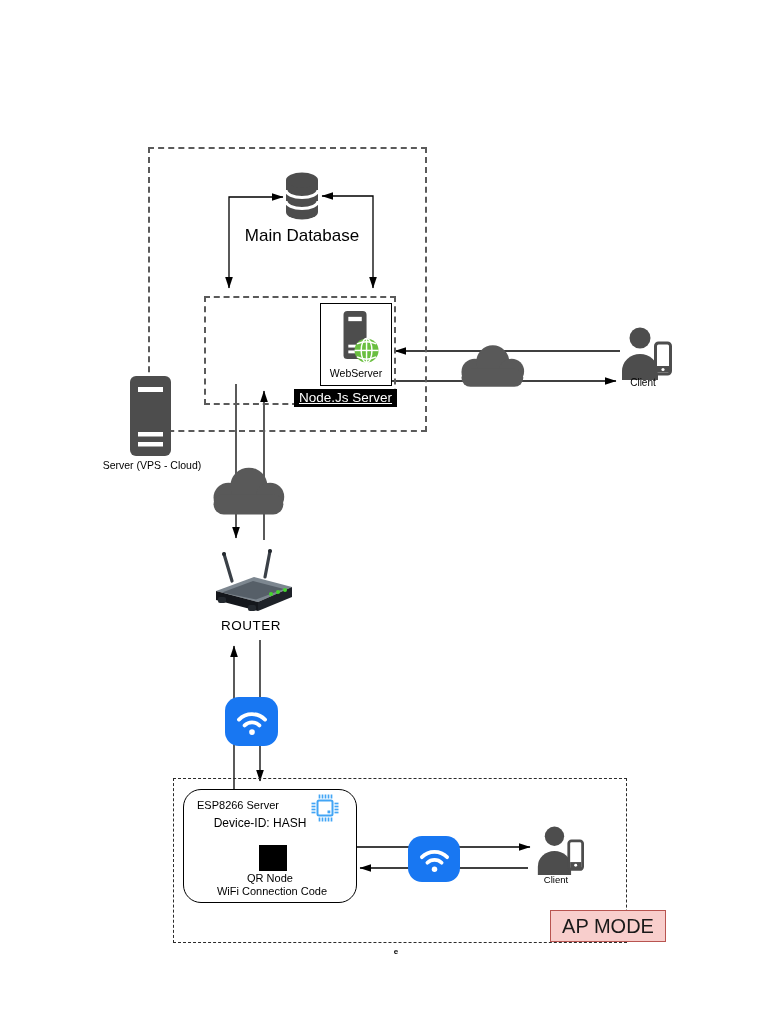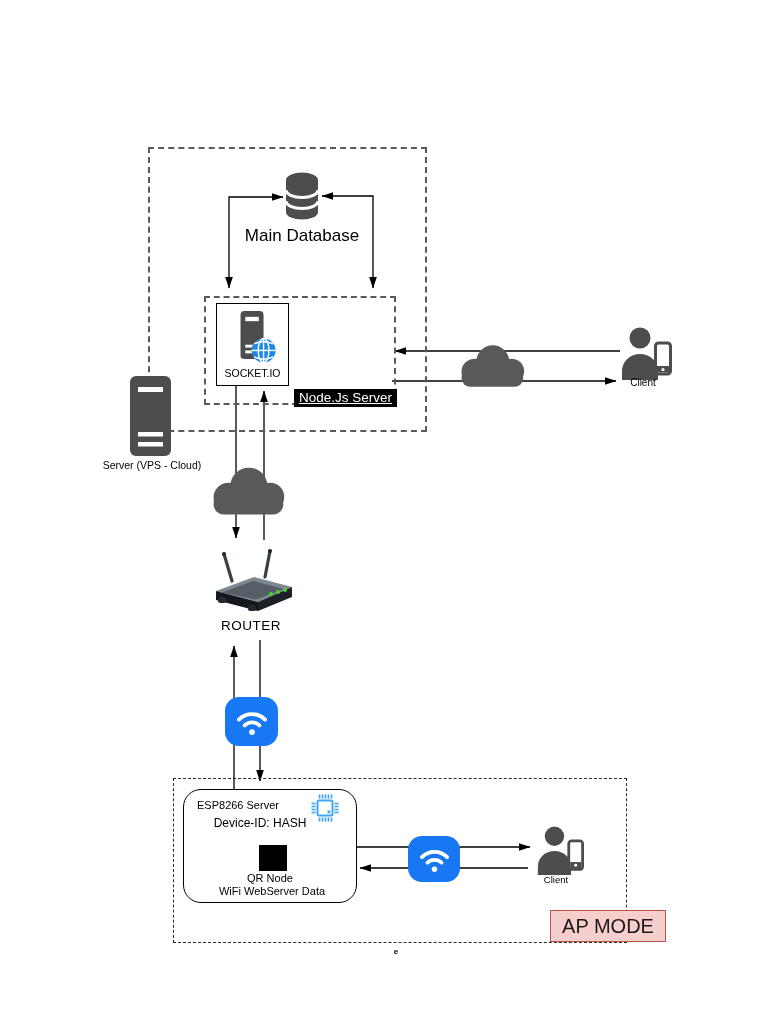--- a/index.html
+++ b/index.html
@@ -73,38 +73,38 @@
   <svg class="abs" style="left:283px;top:171px;" width="38" height="50" viewBox="0 0 38 50">
     <path d="M3 9 V41 A16 7.6 0 0 0 35 41 V9 Z" fill="var(--icon-gray,#4d4d4d)"></path>
     <ellipse cx="19" cy="9" rx="16" ry="7.6" fill="var(--icon-gray,#4d4d4d)"></ellipse>
     <path d="M3 19 a16 7.6 0 0 0 32 0" stroke="#fff" stroke-width="3" fill="none"></path>
     <path d="M3 30 a16 7.6 0 0 0 32 0" stroke="#fff" stroke-width="3" fill="none"></path>
   </svg>
   <div class="lbl" style="left:222px;top:226px;width:160px;font-size:17px;">Main Database</div>
 
   <div class="dash-box" style="left:204px;top:296px;width:188px;height:105px;"></div>
 
-  <div class="node-box" style="left:216px;top:303px;">
+
+  <div class="node-box" style="left:320px;top:303px;width:70px;">
     <svg width="48" height="56" viewBox="0 0 50 58">
       <rect x="12" y="2" width="24" height="50" rx="4" fill="var(--icon-gray,#4d4d4d)"></rect>
       <rect x="17" y="8" width="14" height="4.5" fill="#fff"></rect>
       <rect x="17" y="37" width="14" height="3" fill="#fff"></rect>
       <rect x="17" y="43" width="14" height="3" fill="#fff"></rect>
-      <circle cx="36" cy="43" r="12.5" fill="var(--socket-globe-blue,#1e88e5)"></circle>
+      <circle cx="36" cy="43" r="12.5" fill="var(--webserver-globe-green,#6abf40)"></circle>
       <g stroke="#fff" stroke-width="1.5" fill="none">
         <path d="M23.5 43 H48.5"></path>
         <path d="M36 30.5 V55.5"></path>
         <ellipse cx="36" cy="43" rx="5.6" ry="12.5"></ellipse>
         <path d="M26 36.2 Q36 31.6 46 36.2"></path>
         <path d="M26 49.8 Q36 54.4 46 49.8"></path>
       </g>
     </svg>
-    <div class="node-label">SOCKET.IO</div>
+    <div class="node-label">WebServer</div>
   </div>
-
 
   <div class="nodejs-tag">Node.Js Server</div>
 
   <svg class="abs" style="left:128px;top:375px;" width="45" height="83" viewBox="0 0 45 83">
     <rect x="2" y="1" width="41" height="80" rx="6" fill="var(--icon-gray,#4d4d4d)"></rect>
     <rect x="10" y="12" width="25" height="5" fill="#fff"></rect>
     <rect x="10" y="57" width="25" height="4.5" fill="#fff"></rect>
     <rect x="10" y="67" width="25" height="4.5" fill="#fff"></rect>
   </svg>
   <div class="lbl" style="left:96px;top:459px;width:112px;font-size:10.5px;">Server (VPS - Cloud)</div>
@@ -185,21 +185,21 @@
       <line x1="24.5" y1="10.5" x2="28.5" y2="10.5"></line>
         <line x1="24.5" y1="13.5" x2="28.5" y2="13.5"></line>
       <line x1="24.5" y1="16.5" x2="28.5" y2="16.5"></line>
         <line x1="24.5" y1="19.5" x2="28.5" y2="19.5"></line>
     </g>
     <rect x="17.5" y="17.5" width="2.8" height="2.8" fill="var(--chip-blue,#42a5f5)"></rect>
   </svg>
   <div class="lbl" style="left:190px;top:817px;width:140px;text-align:center;font-size:12px;">Device-ID: HASH</div>
   <div class="qr-square"></div>
   <div class="lbl" style="left:240px;top:872px;width:60px;font-size:11px;">QR Node</div>
-  <div class="lbl" style="left:207px;top:885px;width:130px;font-size:11px;">WiFi WebServer Data</div>
+  <div class="lbl" style="left:207px;top:885px;width:130px;font-size:11px;">WiFi Connection Code</div>
 
   <div class="wifi-badge" style="left:408px;top:836px;width:52px;height:46px;">
     <svg width="33" height="29" viewBox="0 0 24 21">
       <path d="M2.8 8.8 a13 13 0 0 1 18.4 0" stroke="#fff" stroke-width="2.7" fill="none" stroke-linecap="round"></path>
       <path d="M6.8 12.9 a7.4 7.4 0 0 1 10.4 0" stroke="#fff" stroke-width="2.7" fill="none" stroke-linecap="round"></path>
       <circle cx="12" cy="17.6" r="2" fill="#fff"></circle>
     </svg>
   </div>
 
   <svg class="abs" style="left:536px;top:826px;" width="48" height="50" viewBox="0 0 52 54">

